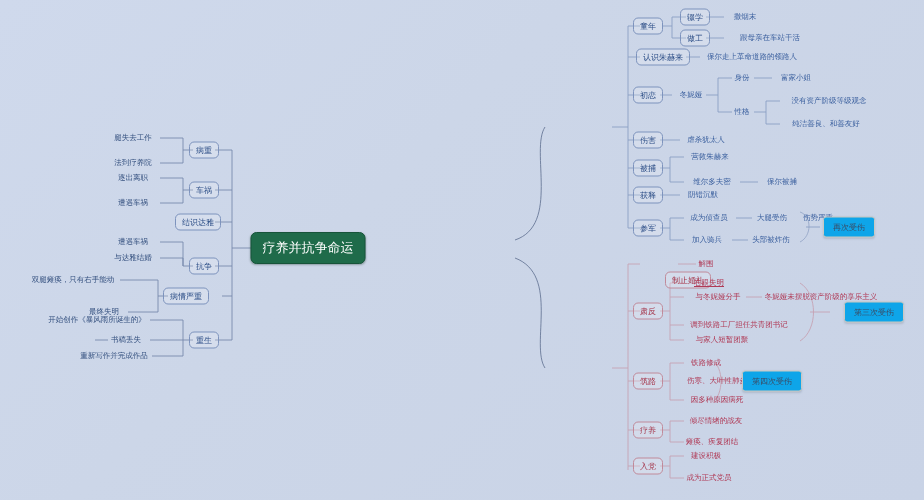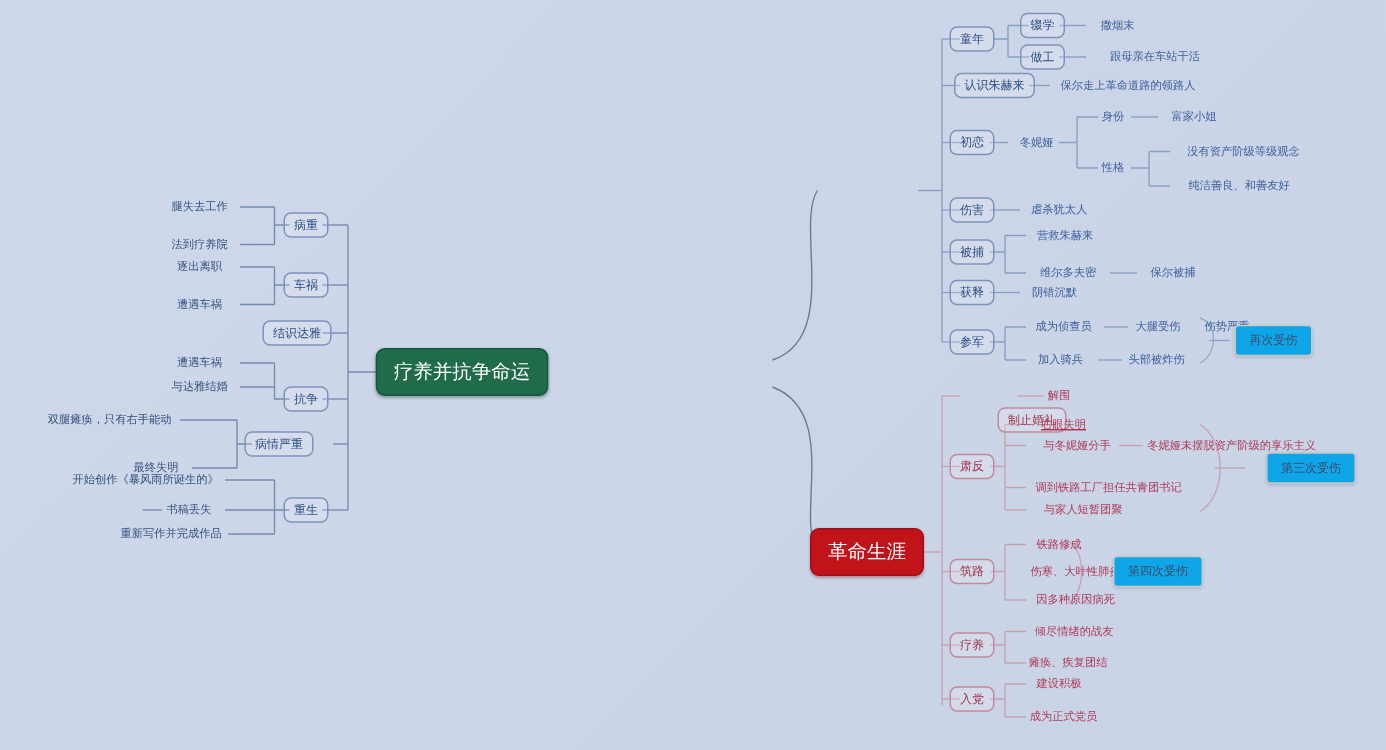--- a/index.html
+++ b/index.html
@@ -154,21 +154,20 @@
       <path d="M810 312 L830 312"></path>
 
       <path d="M660 430 L670 430 L670 421 M670 430 L670 442 M670 421 L684 421 M670 442 L684 442"></path>
 
       <path d="M660 466 L670 466 L670 456 M670 466 L670 478 M670 456 L684 456 M670 478 L684 478"></path>
     </g>
   </svg>
 
 
   <div class="node main-green" style="left:308px;top:248px;">疗养并抗争命运</div>
-  <div class="node main-red" style="left:578px;top:368px;">革命生涯</div>
 
   <div class="node pill pill-blue" style="left:204px;top:150px;">病重</div>
   <div class="node leaf leaf-dark" style="left:133px;top:138px;">腿失去工作</div>
   <div class="node leaf leaf-dark" style="left:133px;top:163px;">法到疗养院</div>
 
   <div class="node pill pill-blue" style="left:204px;top:190px;">车祸</div>
   <div class="node leaf leaf-dark" style="left:133px;top:178px;">逐出离职</div>
   <div class="node leaf leaf-dark" style="left:133px;top:203px;">遭遇车祸</div>
 
   <div class="node pill pill-blue" style="left:198px;top:222px;">结识达雅</div>

